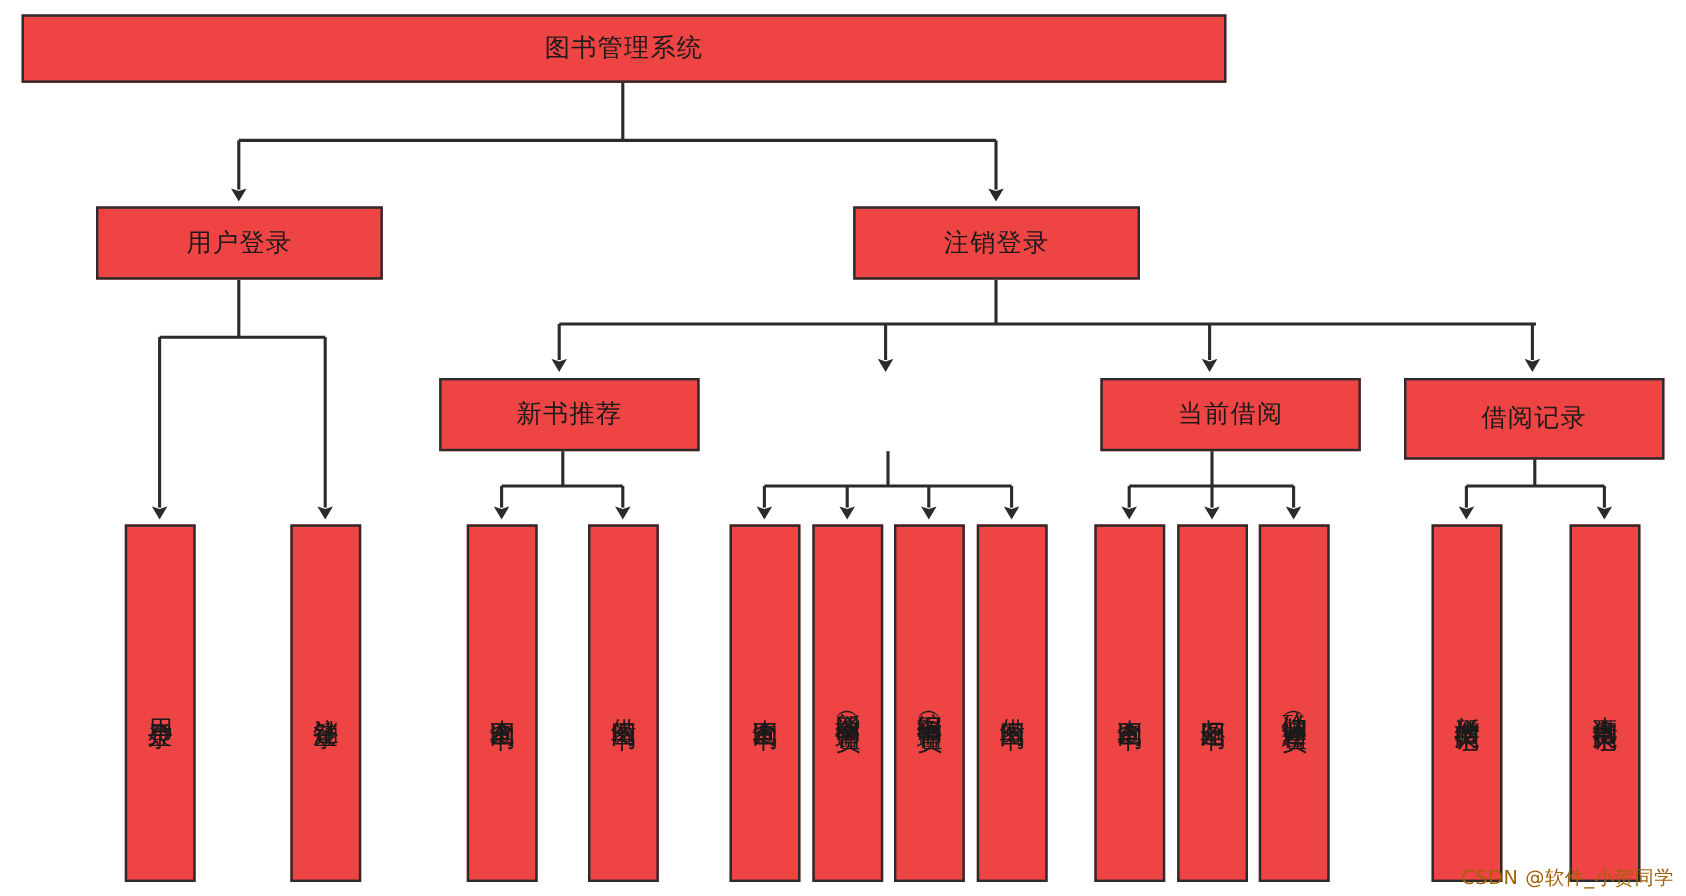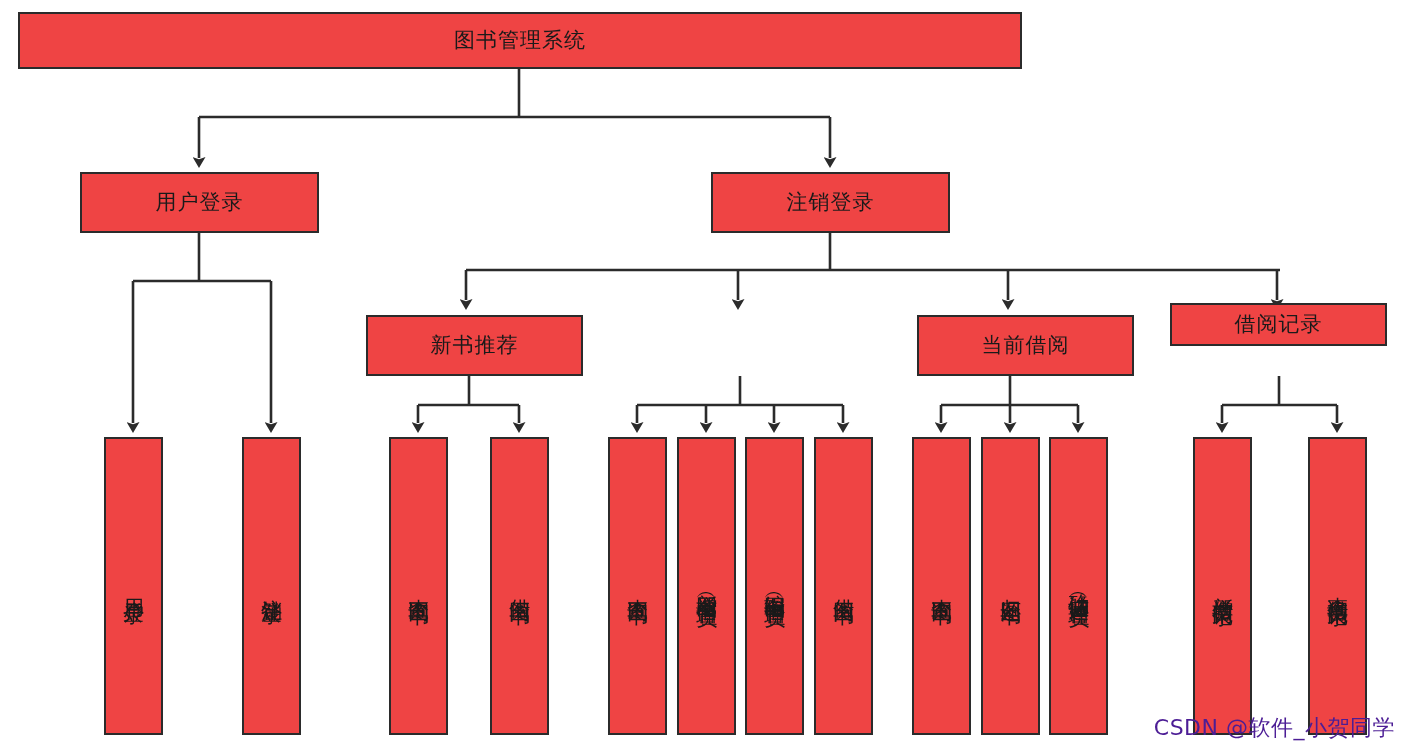--- a/index.html
+++ b/index.html
@@ -52,22 +52,22 @@
   .node.vert .vlabel {
     writing-mode: vertical-rl;
     text-orientation: upright;
     display: block;
     white-space: nowrap;
   }
   #watermark {
     position: absolute;
     right: 10px;
     bottom: 4px;
-    font-size: 22px;
-    color: #4c1d95;
+    font-size: 16px;
+    color: #a16207;
     letter-spacing: 0.5px;
     white-space: nowrap;
   }
 </style>
 </head>
 <body>
 
 <div id="canvas">
 
   <svg id="wires" viewBox="0 0 1405 747" width="1405" height="747">
@@ -130,21 +130,21 @@
   <div class="node horiz" style="left:711px; top:172px; width:239px; height:61px;">
     <span>注销登录</span>
   </div>
 
   <div class="node horiz" style="left:366px; top:315px; width:217px; height:61px;">
     <span>新书推荐</span>
   </div>
   <div class="node horiz" style="left:901px; top:315px; width:217px; height:61px;margin-left:16px;">
     <span>当前借阅</span>
   </div>
-  <div class="node horiz" style="left:1170px; top:303px; width:217px; height:43px;">
+  <div class="node horiz" style="left:1170px; top:315px; width:217px; height:68px;">
     <span>借阅记录</span>
   </div>
 
   <div class="node vert" style="left:104px; top:437px; width:59px; height:298px;">
     <span class="vlabel">用户登录</span>
   </div>
   <div class="node vert" style="left:242px; top:437px; width:59px; height:298px;">
     <span class="vlabel">注销登录</span>
   </div>
 

